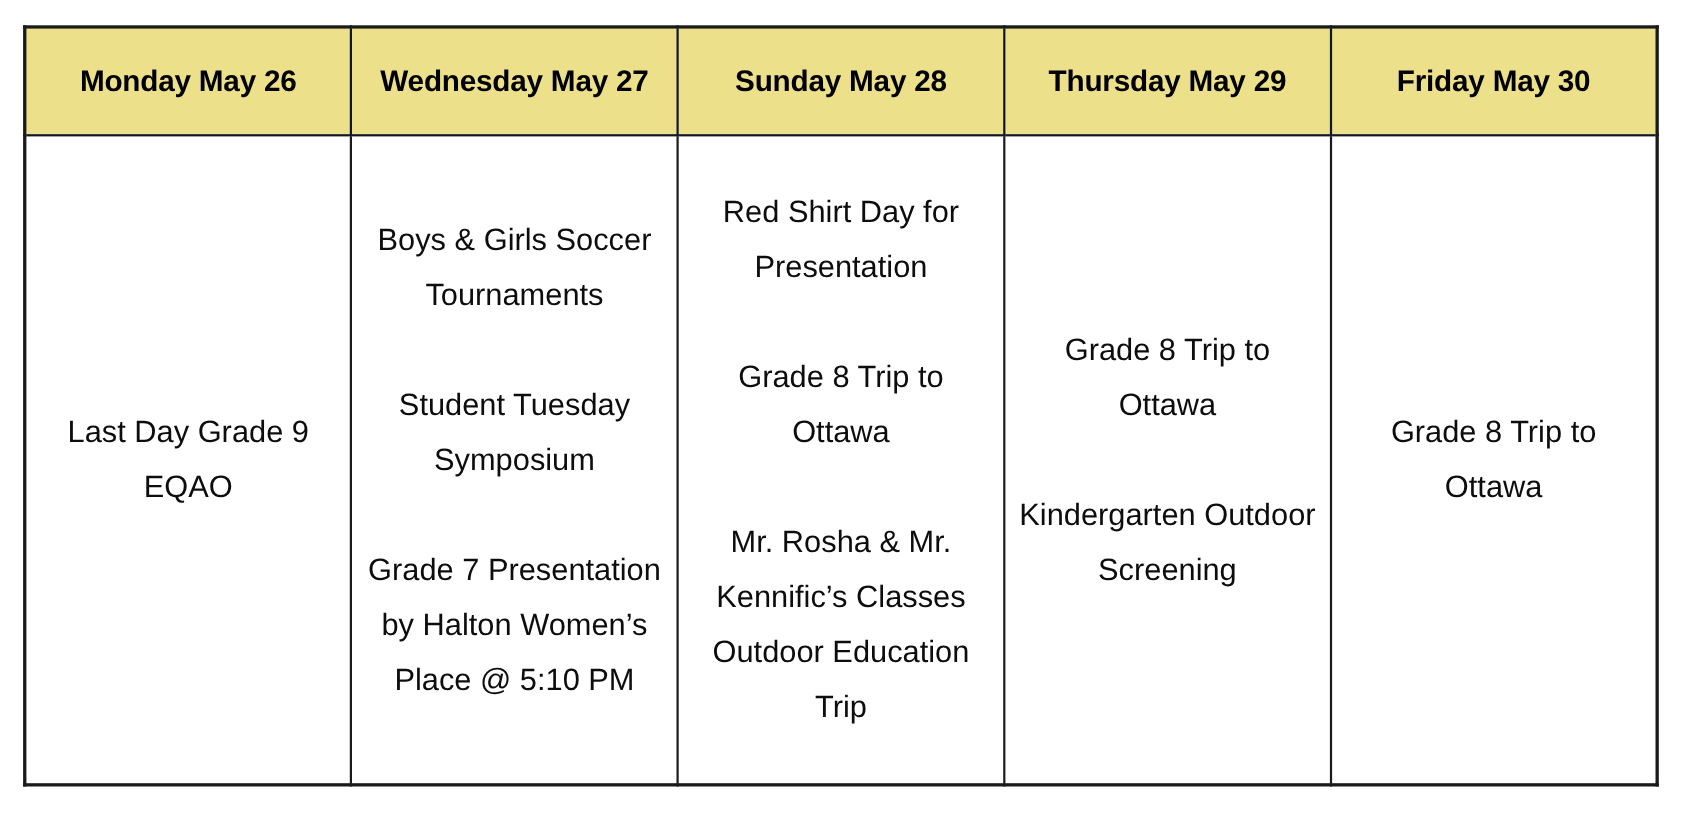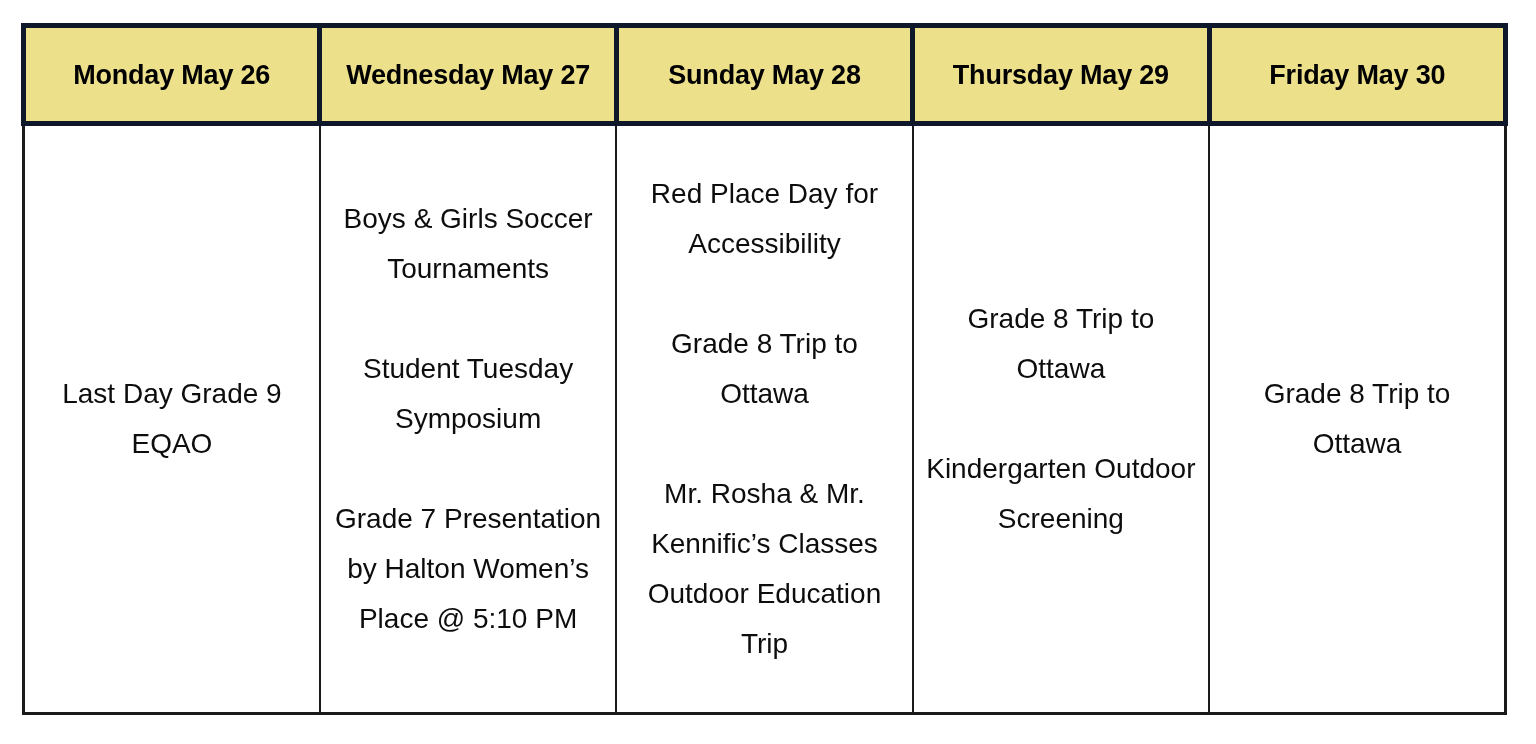--- a/index.html
+++ b/index.html
@@ -30,21 +30,21 @@
     table-layout: fixed;
     border: 3px solid #1a1a1a;
   }
 
   table.week-table col {
     width: 20%;
   }
 
   th.day-header {
     background: #EDE08A;
-    border: 5px solid #0f172a;
+    border: 2px solid #0f172a;
     color: #000000;
     font-size: 27px;
     font-weight: bold;
     line-height: 38px;
     letter-spacing: -0.2px;
     text-align: center;
     vertical-align: middle;
     height: 98px;
     padding: 4px 10px;
     box-sizing: border-box;
@@ -105,21 +105,21 @@
         </td>
         <td class="day-cell">
           <div class="entry-list">
             <span class="entry">Boys &amp; Girls Soccer Tournaments</span>
             <span class="entry">Student Tuesday Symposium</span>
             <span class="entry">Grade 7 Presentation by Halton Women’s Place @ 5:10 PM</span>
           </div>
         </td>
         <td class="day-cell">
           <div class="entry-list">
-            <span class="entry">Red Place Day for Accessibility</span>
+            <span class="entry">Red Shirt Day for Presentation</span>
             <span class="entry">Grade 8 Trip to Ottawa</span>
             <span class="entry">Mr. Rosha &amp; Mr. Kennific’s Classes Outdoor Education Trip</span>
           </div>
         </td>
         <td class="day-cell">
           <div class="entry-list">
             <span class="entry">Grade 8 Trip to Ottawa</span>
             <span class="entry">Kindergarten Outdoor Screening</span>
           </div>
         </td>

